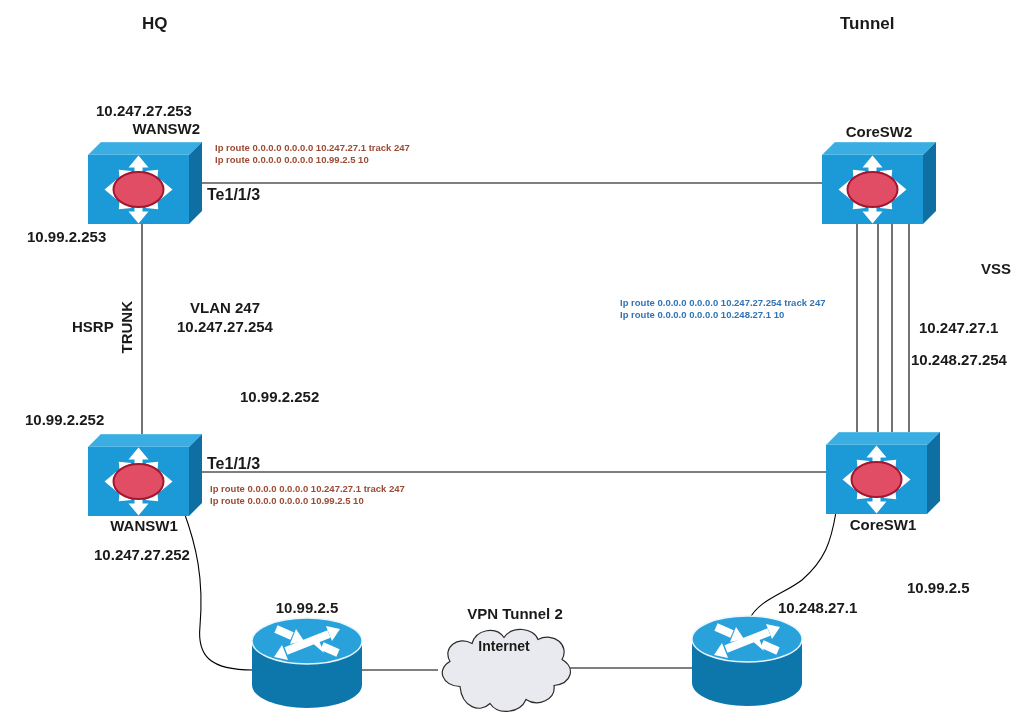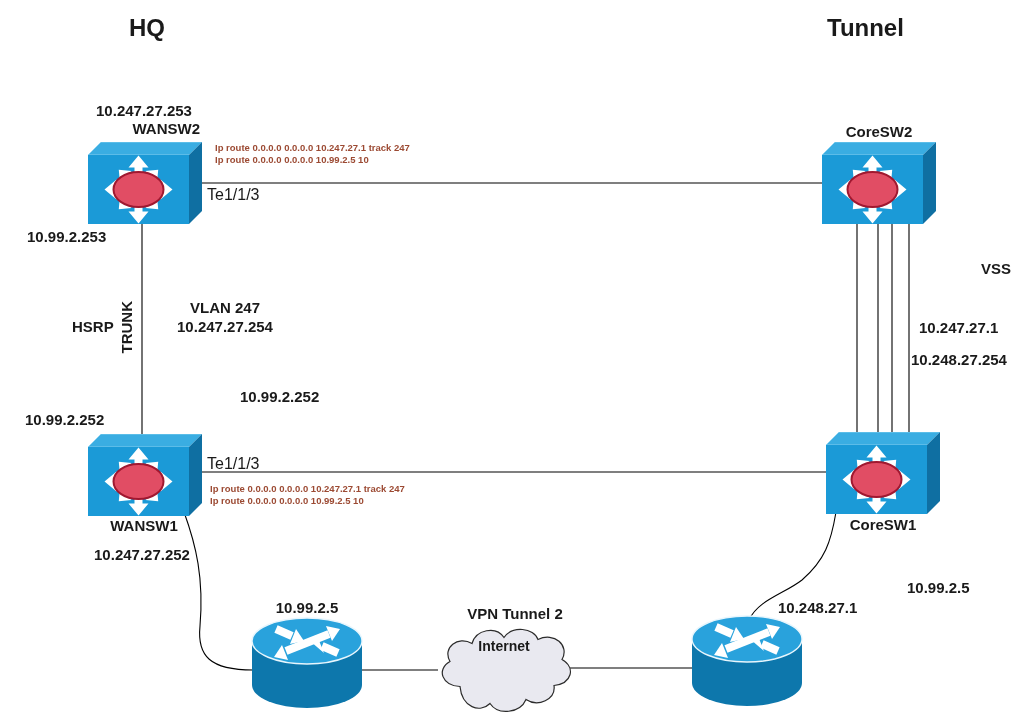--- a/index.html
+++ b/index.html
@@ -5,22 +5,22 @@
   html,body{margin:0;padding:0;background:#ffffff;}
   .canvas{
     position:relative;width:1033px;height:717px;background:#ffffff;overflow:hidden;
     font-family:"Liberation Sans", sans-serif;color:#1a1a1a;
   }
   .links-layer{position:absolute;left:0;top:0;width:1033px;height:717px;}
   .links-layer path, .links-layer line{stroke:#000;stroke-width:1.1;fill:none;}
   .device{position:absolute;}
   .lbl{position:absolute;font-size:15px;font-weight:600;white-space:nowrap;line-height:1.1;}
   .lbl.center{text-align:center;}
-  .title{font-size:24px;font-weight:600;}
-  .port{font-size:16px;font-weight:400;}
+  .title{font-size:17px;font-weight:600;margin-left:13px;}
+  .port{font-size:16px;font-weight:700;}
   .routes{position:absolute;font-size:9.5px;font-weight:600;line-height:12px;white-space:nowrap;}
   .route-red{color:#9c4a33;}
   .route-blue{color:#2e74b5;}
   .rot90{transform:rotate(-90deg);transform-origin:center center;}
   .cloud-caption{font-size:15px;}
   .cloud-text{font-size:14px;font-weight:600;}
 </style>
 </head>
 <body>
 
@@ -162,20 +162,24 @@
 
   <div class="lbl port" style="left:207px;top:455px;">Te1/1/3</div>
   <div class="routes route-red" style="left:210px;top:483px;">
     <div>Ip route 0.0.0.0 0.0.0.0 10.247.27.1 track 247</div>
     <div>Ip route 0.0.0.0 0.0.0.0 10.99.2.5 10</div>
   </div>
 
   <div class="lbl center" style="left:88px;top:518px;width:112px;">WANSW1</div>
   <div class="lbl center" style="left:82px;top:547px;width:120px;">10.247.27.252</div>
 
+  <div class="routes route-blue" style="left:620px;top:297px;">
+    <div>Ip route 0.0.0.0 0.0.0.0 10.247.27.254 track 247</div>
+    <div>Ip route 0.0.0.0 0.0.0.0 10.248.27.1 10</div>
+  </div>
 
   <div class="lbl" style="left:981px;top:261px;">VSS</div>
   <div class="lbl" style="left:919px;top:320px;">10.247.27.1</div>
   <div class="lbl" style="left:911px;top:352px;">10.248.27.254</div>
 
   <div class="lbl center" style="left:826px;top:517px;width:114px;">CoreSW1</div>
   <div class="lbl" style="left:907px;top:580px;">10.99.2.5</div>
 
   <div class="lbl center" style="left:250px;top:600px;width:114px;">10.99.2.5</div>
   <div class="lbl" style="left:778px;top:600px;">10.248.27.1</div>

